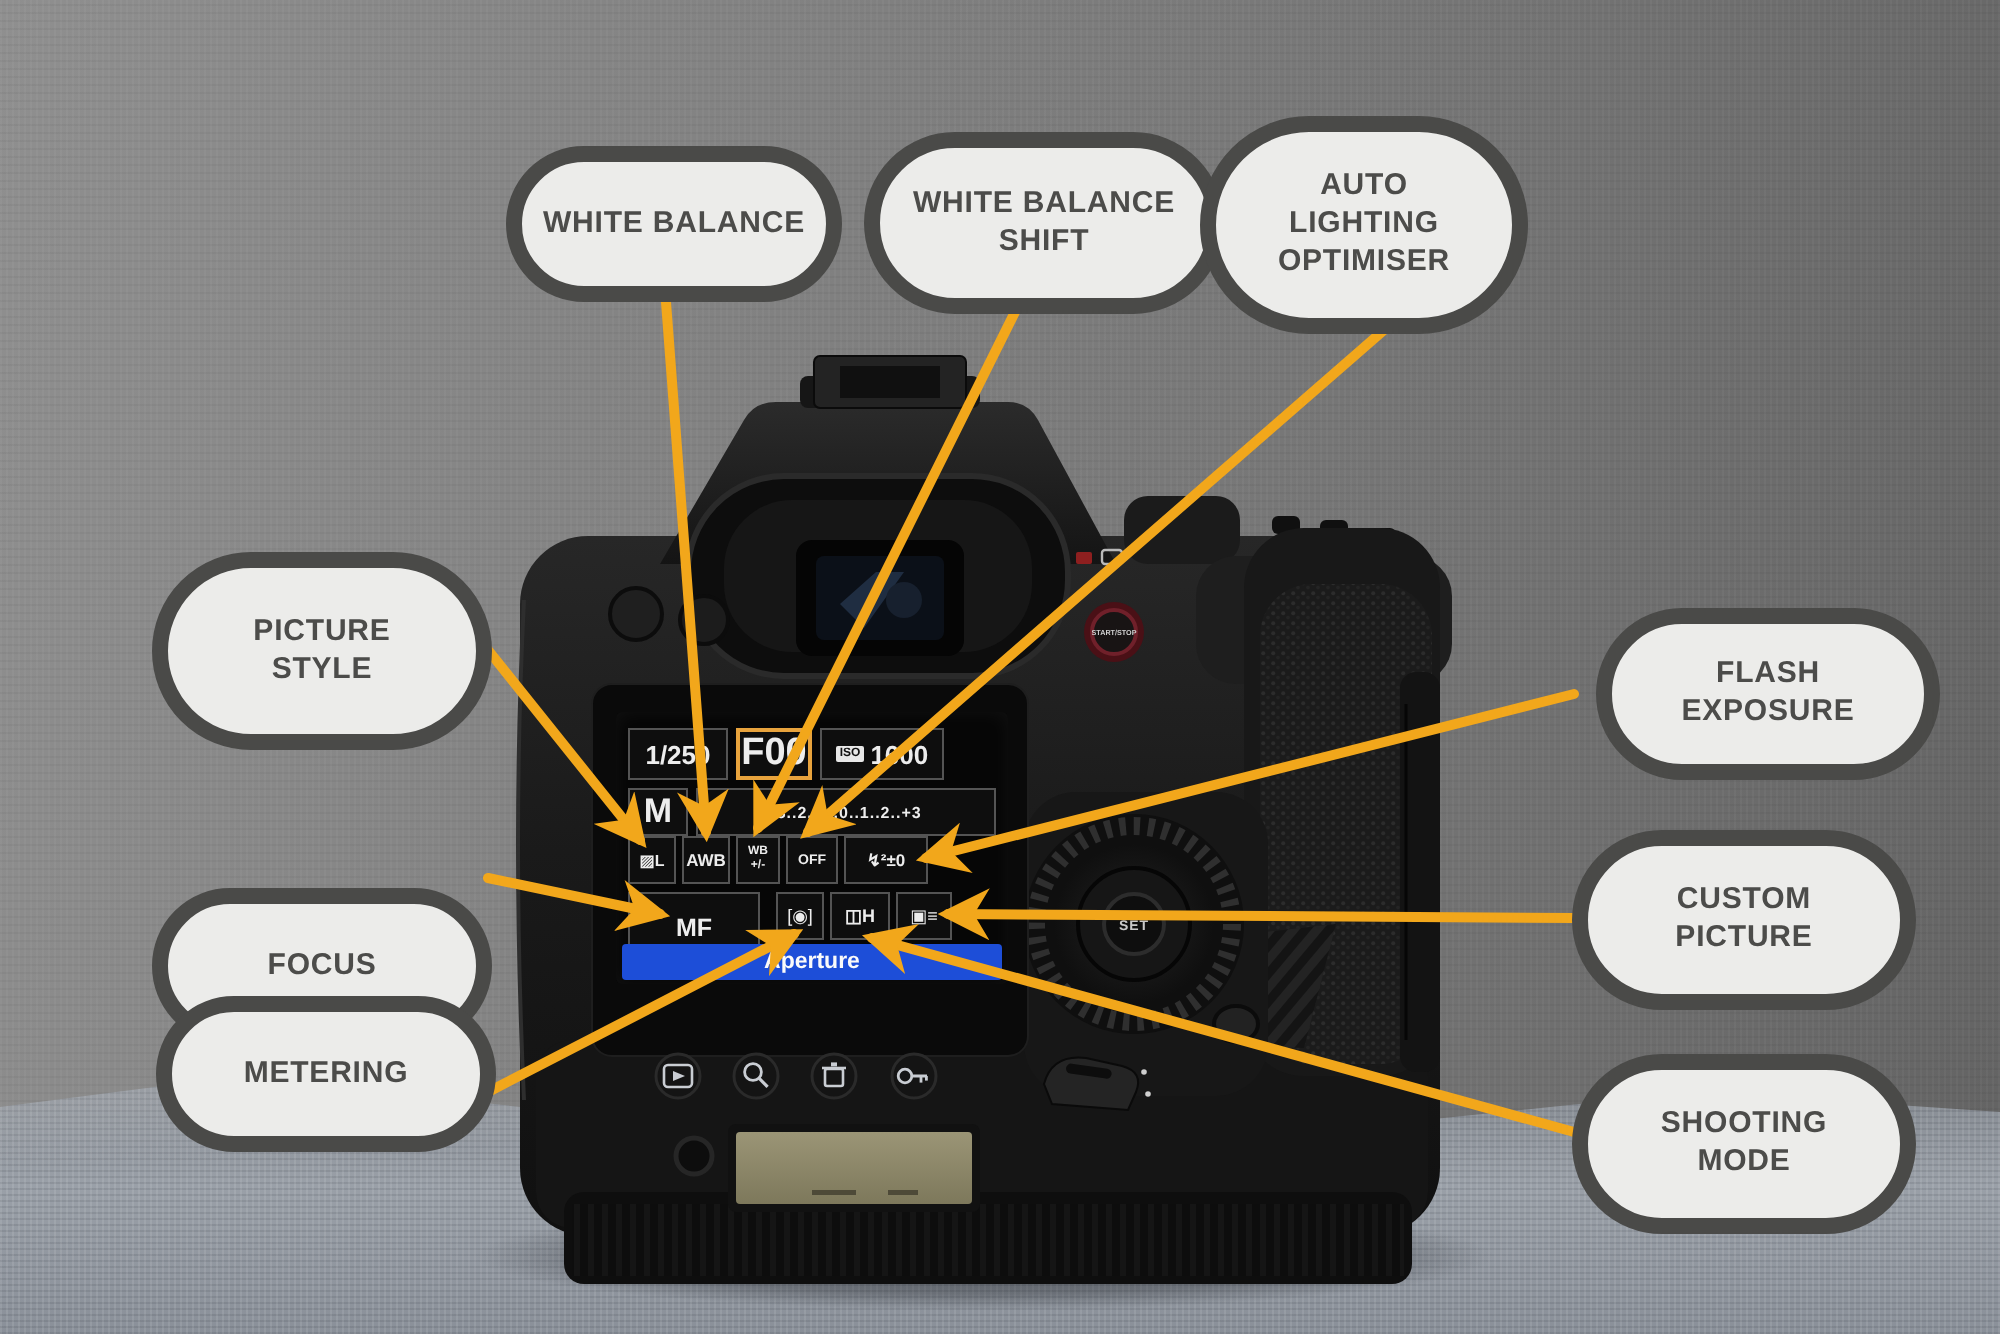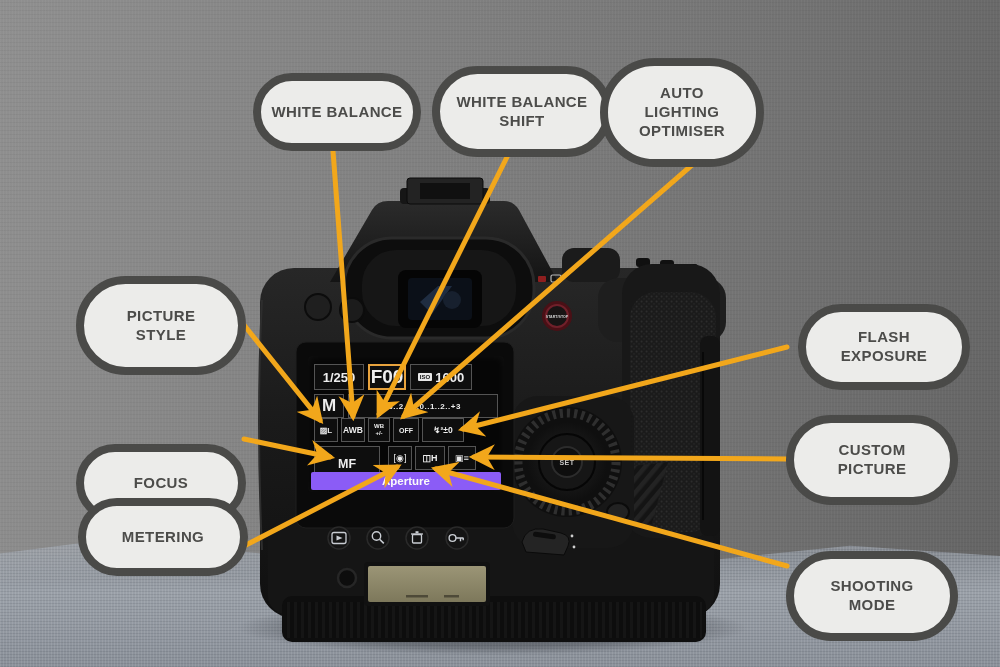--- a/index.html
+++ b/index.html
@@ -20,21 +20,21 @@
   .camera-svg{position:absolute;left:0;top:0;z-index:2;}
   .arrows-svg{position:absolute;left:0;top:0;z-index:4;pointer-events:none;}
   .arrow{stroke:#f2a71b;stroke-width:5;stroke-linecap:round;}
   
   .lcd{position:absolute;left:308px;top:356px;width:196px;height:136px;z-index:3;
     background:#060606;border-radius:3px;box-shadow:inset 0 0 10px rgba(255,255,255,.05);}
   .cell{position:absolute;display:flex;align-items:center;justify-content:center;
     box-sizing:border-box;color:#ededed;background:#0e0e0e;border:1px solid #545454;
     text-align:center;white-space:pre-line;}
   .lcd-footer{position:absolute;display:flex;align-items:center;justify-content:center;
-    background:#8b5cf6;color:#fafafa;border-radius:2px;}
+    background:#1d4ed8;color:#fafafa;border-radius:2px;}
   
   .pill{position:absolute;z-index:5;background:#ececea;border:8px solid #4a4a48;
     border-radius:999px;display:flex;align-items:center;justify-content:center;
     box-sizing:border-box;}
   .pill-text{font-weight:700;font-size:15px;line-height:1.25;color:#4c4c4a;
     letter-spacing:.4px;text-align:center;white-space:pre-line;}
   .svg-tiny{font:700 3.6px "Liberation Sans",sans-serif;fill:#d0d0d0;text-anchor:middle;}
   .svg-set{font:700 7px "Liberation Sans",sans-serif;fill:#c9c9c9;text-anchor:middle;letter-spacing:.5px;}
 </style>
 </head>
@@ -280,17 +280,17 @@
     <span class="pill-text">METERING</span>
   </div>
   <div class="pill" style="left:798px;top:304px;width:172px;height:86px;">
     <span class="pill-text">FLASH
 EXPOSURE</span>
   </div>
   <div class="pill" style="left:786px;top:415px;width:172px;height:90px;">
     <span class="pill-text">CUSTOM
 PICTURE</span>
   </div>
-  <div class="pill" style="left:786px;top:527px;width:172px;height:90px;margin-top:24px;">
+  <div class="pill" style="left:786px;top:527px;width:172px;height:90px;">
     <span class="pill-text">SHOOTING
 MODE</span>
   </div>
 </div>
 
 </body></html>

